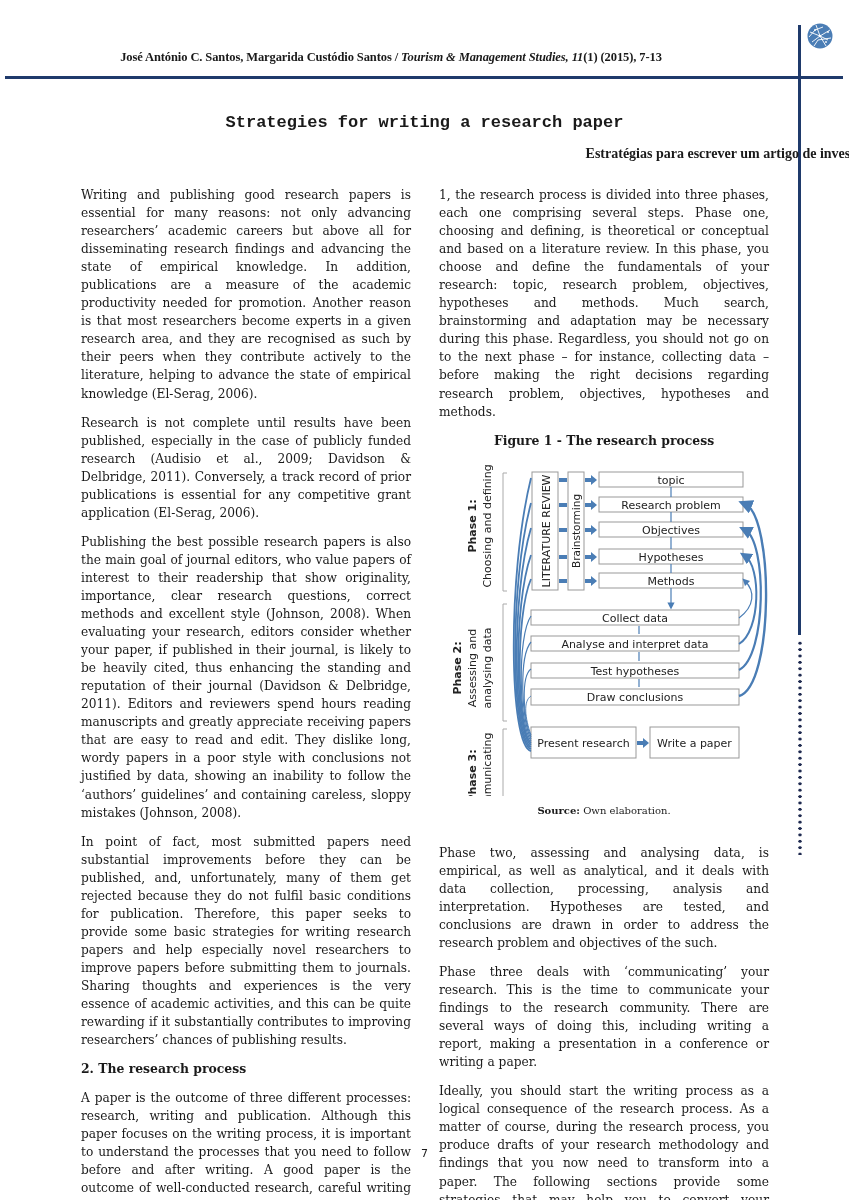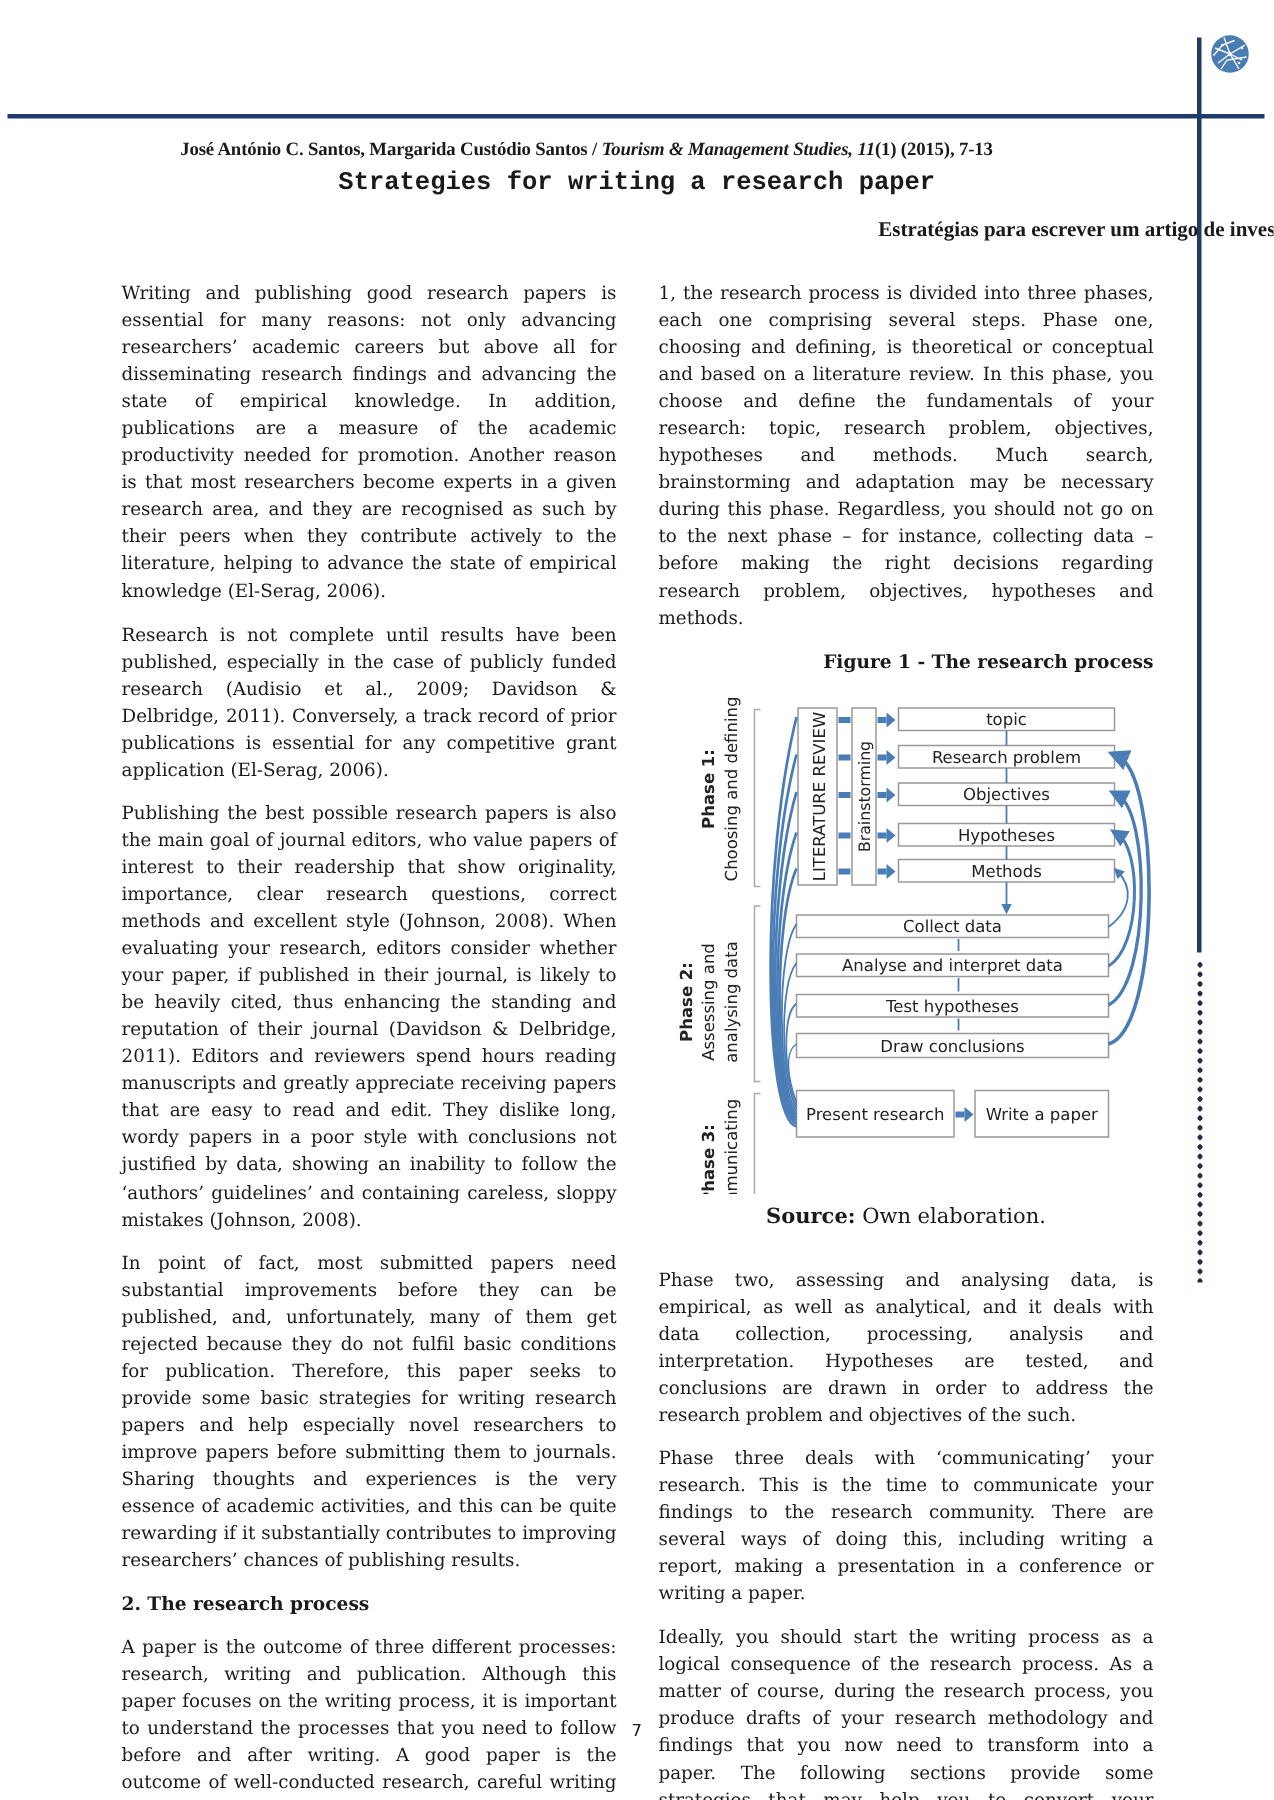--- a/index.html
+++ b/index.html
@@ -1,33 +1,33 @@
 <!DOCTYPE html>
 <html><head>
 <meta charset="utf-8">
 <style>
   html, body { margin:0; padding:0; background:#fff; }
   body { width:849px; height:1200px; position:relative; overflow:hidden; font-family:"DejaVu Serif", serif; color:#1a1a1a; }
-  .hdr-text { position:absolute; left:0; width:782px; top:50px; text-align:center; font-family:"Liberation Serif", serif; font-size:12.5px; font-weight:bold; letter-spacing:-0.1px;margin-top:42px; }
+  .hdr-text { position:absolute; left:0; width:782px; top:50px; text-align:center; font-family:"Liberation Serif", serif; font-size:12.5px; font-weight:bold; letter-spacing:-0.1px; }
   .hdr-text i { font-weight:bold; }
   .hdr-rule { position:absolute; left:5px; top:76px; width:838px; height:3px; background:#1f3a6b; }
   .v-rule { position:absolute; left:798px; top:25px; width:3px; height:610px; background:#1f3a6b; }
   .v-dots { position:absolute; left:798px; top:640px; width:4px; height:215px; background-image:radial-gradient(circle, #1f2a50 1.6px, transparent 1.8px); background-size:4px 6.4px; background-repeat:repeat-y; }
   .logo { position:absolute; left:806px; top:22px; width:28px; height:28px; }
   .title { position:absolute; left:0; width:849px; top:113px; text-align:center; font-family:Liberation Mono, monospace; font-weight:bold; font-size:17px; }
   .subtitle { position:absolute; left:0; width:849px; top:146px; text-align:right; font-family:"Liberation Serif", serif; font-weight:bold; font-size:14px;padding-left:44px; }
   .col { position:absolute; width:330px; font-size:12.2px; line-height:18.05px; text-align:justify; }
   .col p { margin:0 0 11px 0; }
   .col-left { left:81px; top:186px; }
   .col-right { left:439px; top:186px; }
   .sec-h { font-weight:bold; font-size:12.4px; margin:0 0 11px 0; }
   .sec-h .num { display:inline-block; width:29px; }
-  .fig-title { text-align:right; font-weight:bold; font-size:12.4px; margin:0 0 6px 0; }
+  .fig-title { text-align:center; font-weight:bold; font-size:12.4px; margin:0 0 6px 0; }
   .fig { position:relative; width:330px; height:340px; }
-  .source { text-align:center; font-size:14px; margin:6px 0 24px 0; }
+  .source { text-align:center; font-size:10px; margin:6px 0 24px 0; }
   .page-num { position:absolute; top:1147px; left:0; width:849px; text-align:center; font-family:"DejaVu Sans", sans-serif; font-size:11px; }
   svg text { font-family:"DejaVu Sans", sans-serif; }
 </style>
 </head>
 <body>
 
 <div class="hdr-text">
   <span>José António C. Santos, Margarida Custódio Santos / </span><i>Tourism &amp; Management Studies, 11</i><span>(1) (2015), 7-13</span>
 </div>
 <div class="hdr-rule"></div>

